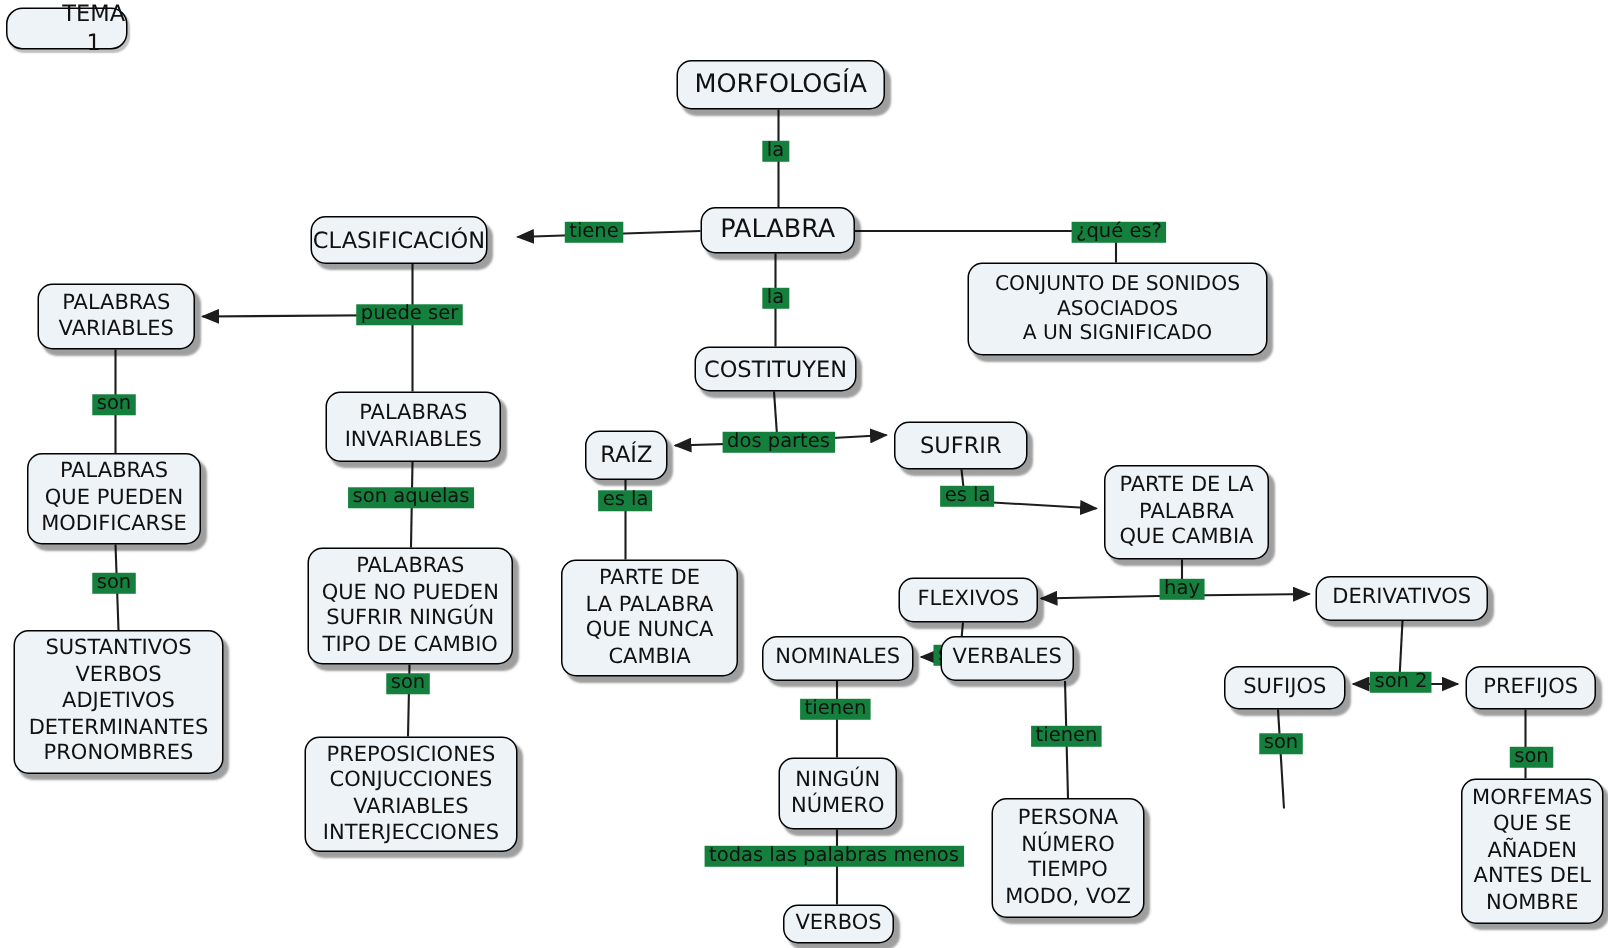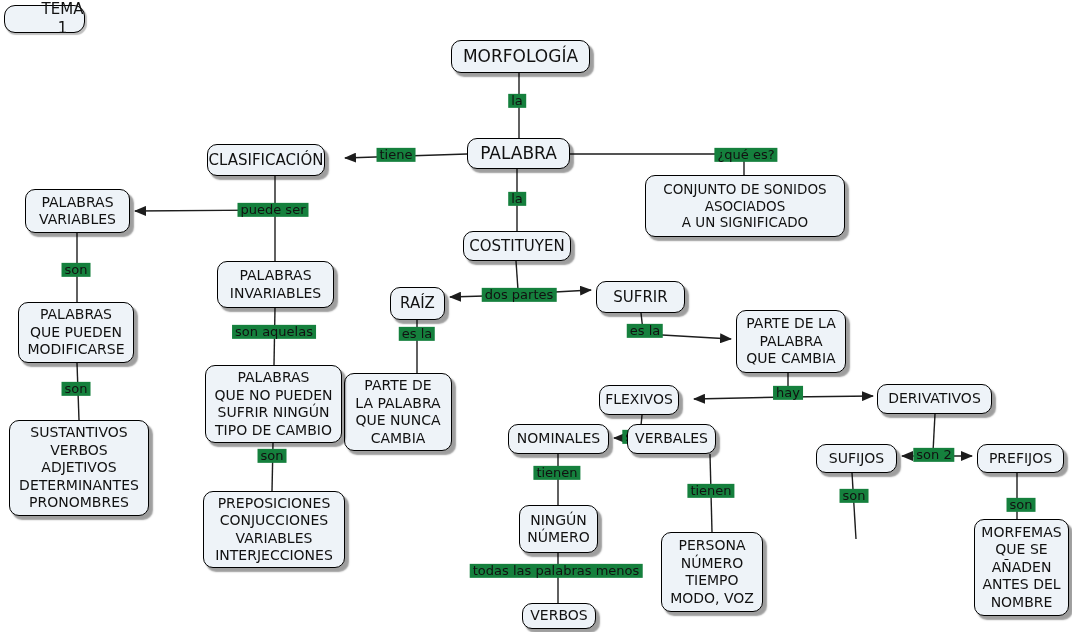--- a/index.html
+++ b/index.html
@@ -132,21 +132,21 @@
   <div class="node n-sm" style="left:645px;top:175px;width:200px;height:62px">CONJUNTO DE SONIDOS
 ASOCIADOS
 A UN SIGNIFICADO</div>
   <div class="node n-lg" style="left:463px;top:231px;width:108px;height:30px">COSTITUYEN</div>
   <div class="node" style="left:25px;top:189px;width:105px;height:44px">PALABRAS
 VARIABLES</div>
   <div class="node" style="left:217px;top:261px;width:117px;height:47px">PALABRAS
 INVARIABLES</div>
   <div class="node n-lg" style="left:390px;top:287px;width:55px;height:33px">RAÍZ</div>
   <div class="node n-lg" style="left:596px;top:281px;width:89px;height:32px">SUFRIR</div>
-  <div class="node" style="left:344px;top:373px;width:108px;height:78px">PARTE DE
+  <div class="node" style="left:374px;top:373px;width:118px;height:78px">PARTE DE
 LA PALABRA
 QUE NUNCA
 CAMBIA</div>
   <div class="node" style="left:736px;top:310px;width:110px;height:63px">PARTE DE LA
 PALABRA
 QUE CAMBIA</div>
   <div class="node" style="left:18px;top:302px;width:116px;height:61px">PALABRAS
 QUE PUEDEN
 MODIFICARSE</div>
   <div class="node" style="left:205px;top:365px;width:137px;height:78px">PALABRAS
@@ -155,21 +155,21 @@
 TIPO DE CAMBIO</div>
   <div class="node" style="left:9px;top:420px;width:140px;height:96px">SUSTANTIVOS
 VERBOS
 ADJETIVOS
 DETERMINANTES
 PRONOMBRES</div>
   <div class="node" style="left:203px;top:491px;width:142px;height:77px">PREPOSICIONES
 CONJUCCIONES
 VARIABLES
 INTERJECCIONES</div>
-  <div class="node" style="left:599px;top:385px;width:80px;height:30px">FLEXIVOS</div>
+  <div class="node" style="left:599px;top:385px;width:93px;height:30px">FLEXIVOS</div>
   <div class="node" style="left:508px;top:424px;width:101px;height:30px">NOMINALES</div>
   <div class="node" style="left:877px;top:384px;width:115px;height:30px">DERIVATIVOS</div>
   <div class="node" style="left:627px;top:424px;width:89px;height:30px">VERBALES</div>
   <div class="node" style="left:816px;top:444px;width:81px;height:29px">SUFIJOS</div>
   <div class="node" style="left:977px;top:444px;width:87px;height:29px">PREFIJOS</div>
   <div class="node" style="left:519px;top:505px;width:79px;height:48px">NINGÚN
 NÚMERO</div>
   <div class="node" style="left:522px;top:603px;width:74px;height:26px">VERBOS</div>
   <div class="node" style="left:661px;top:532px;width:102px;height:80px">PERSONA
 NÚMERO

